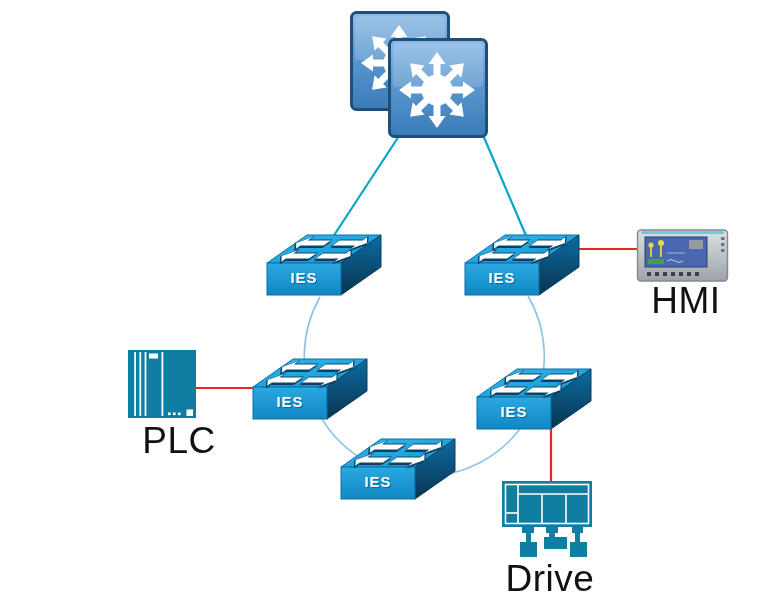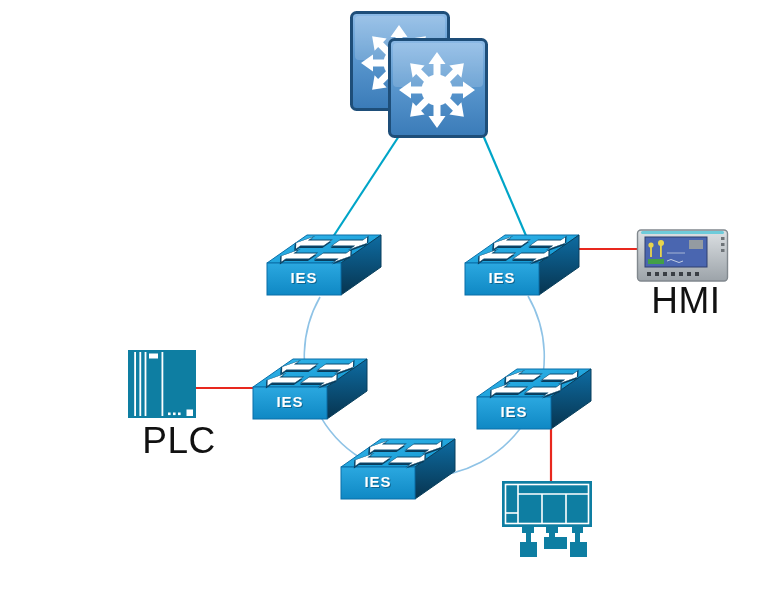--- a/index.html
+++ b/index.html
@@ -168,13 +168,14 @@
 </svg>
 
 <div class="label ies-label" style="left:274px;top:270px">IES</div>
 <div class="label ies-label" style="left:472px;top:270px">IES</div>
 <div class="label ies-label" style="left:260px;top:394px">IES</div>
 <div class="label ies-label" style="left:484px;top:404px">IES</div>
 <div class="label ies-label" style="left:348px;top:474px">IES</div>
 
 <div class="label dev-label" style="left:129px;top:422px">PLC</div>
 <div class="label dev-label" style="left:636px;top:282px">HMI</div>
+<div class="label dev-label" style="left:500px;top:560px">Drive</div>
 </div>
 
 </body></html>

